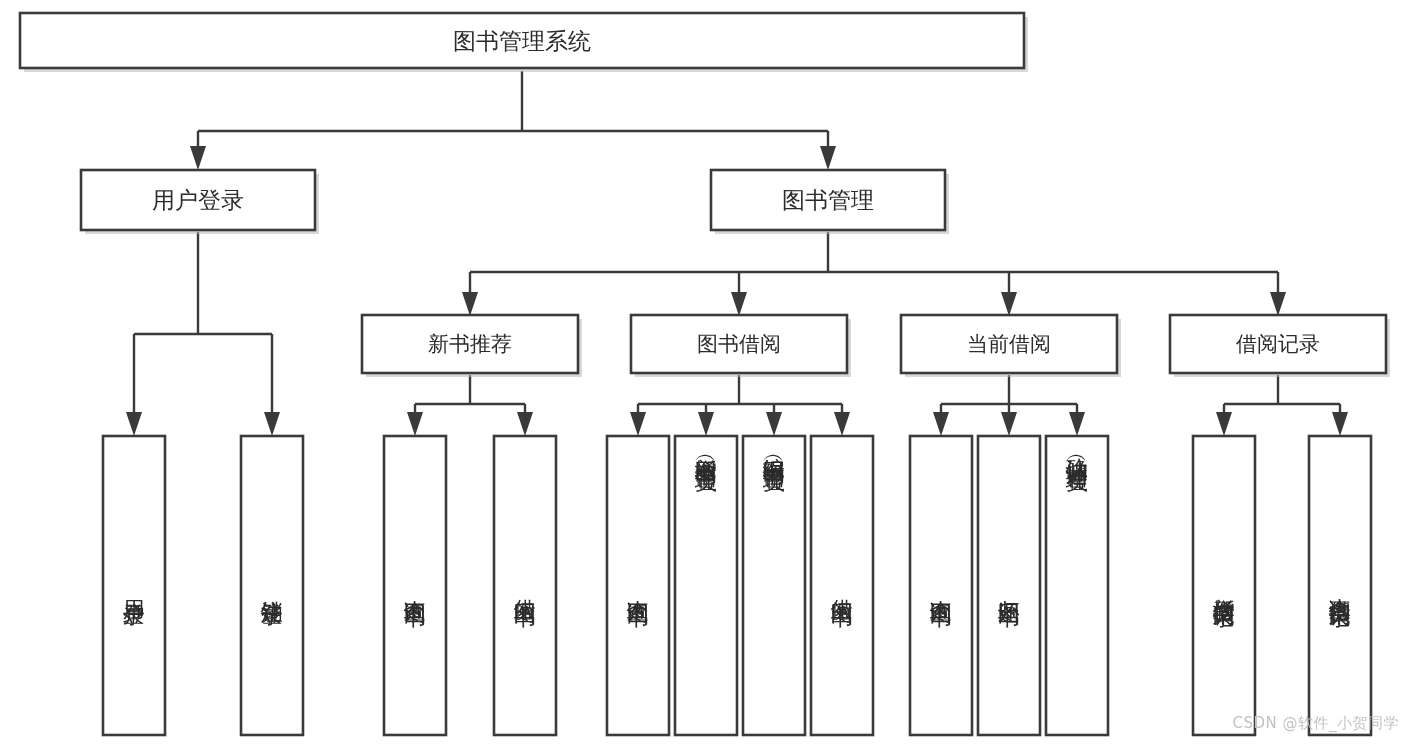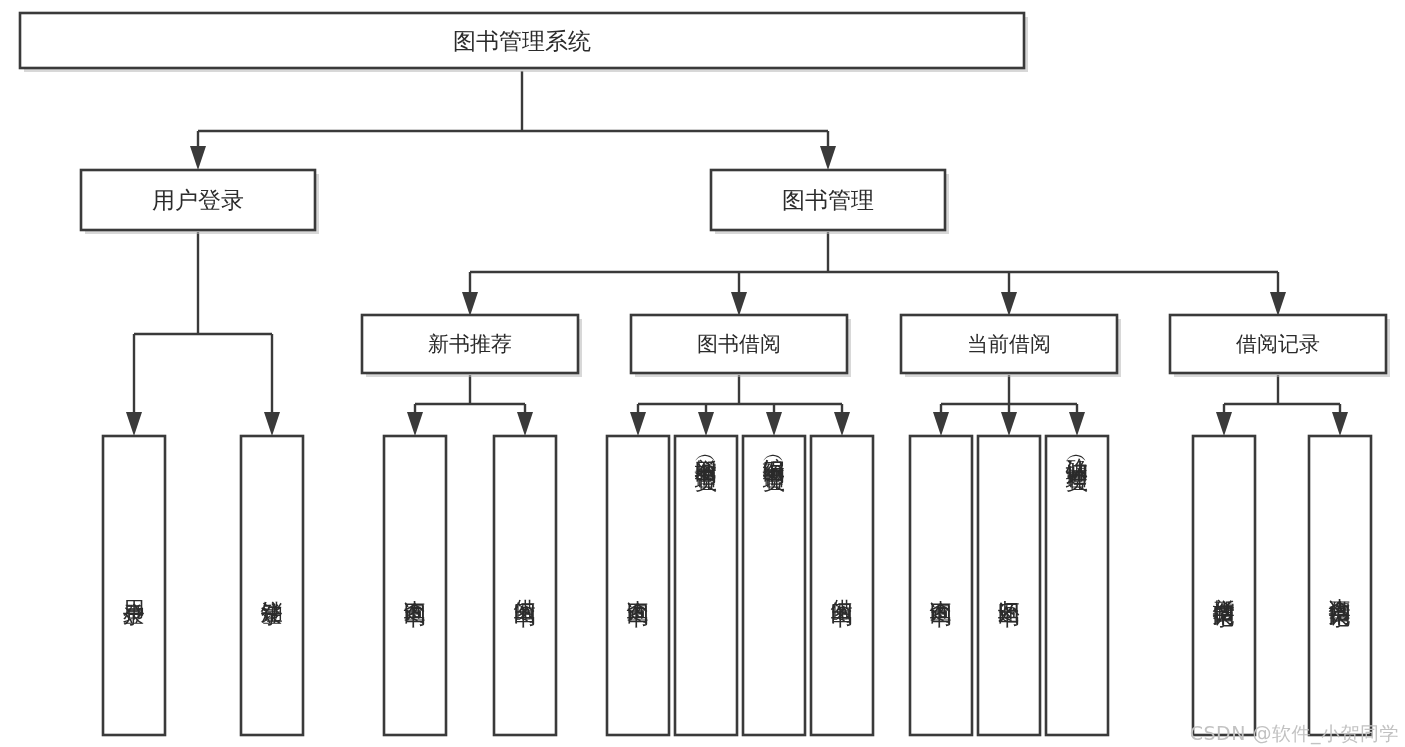--- a/index.html
+++ b/index.html
@@ -71,23 +71,23 @@
     font-size: 22px;
     line-height: 1.06;
     color: #2b2b2b;
     letter-spacing: 2px;
     text-align: center;
     white-space: nowrap;
   }
   .watermark {
     position: absolute;
     right: 6px;
-    bottom: 0;
-    font-family: "DejaVu Sans", "Liberation Sans", sans-serif;
-    font-size: 19px;
+    bottom: 14px;
+    font-family: "DejaVu Sans", "Liberation Sans", sans-serif;
+    font-size: 15px;
     color: #c2c2c2;
     letter-spacing: 0.5px;
     white-space: nowrap;
   }
 </style>
 </head>
 <body>
 
 <div id="diagram-root">
 

